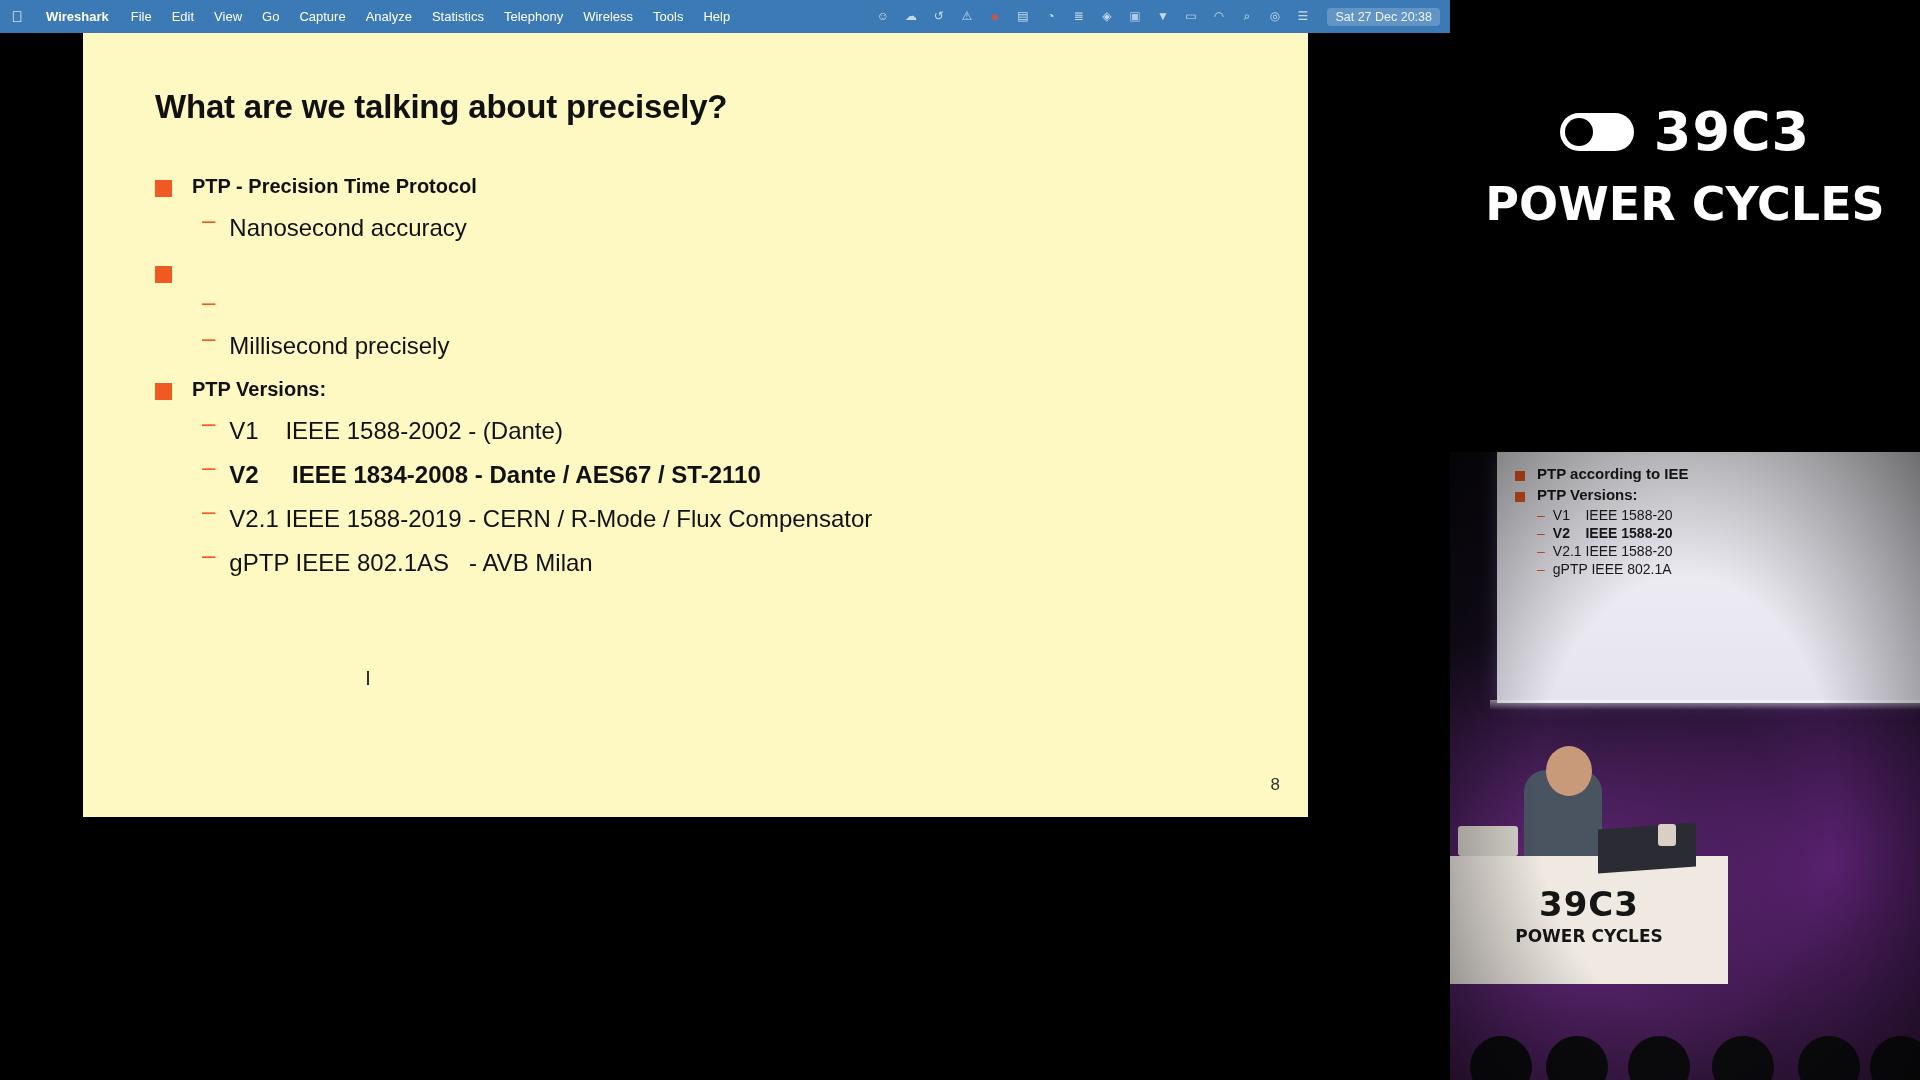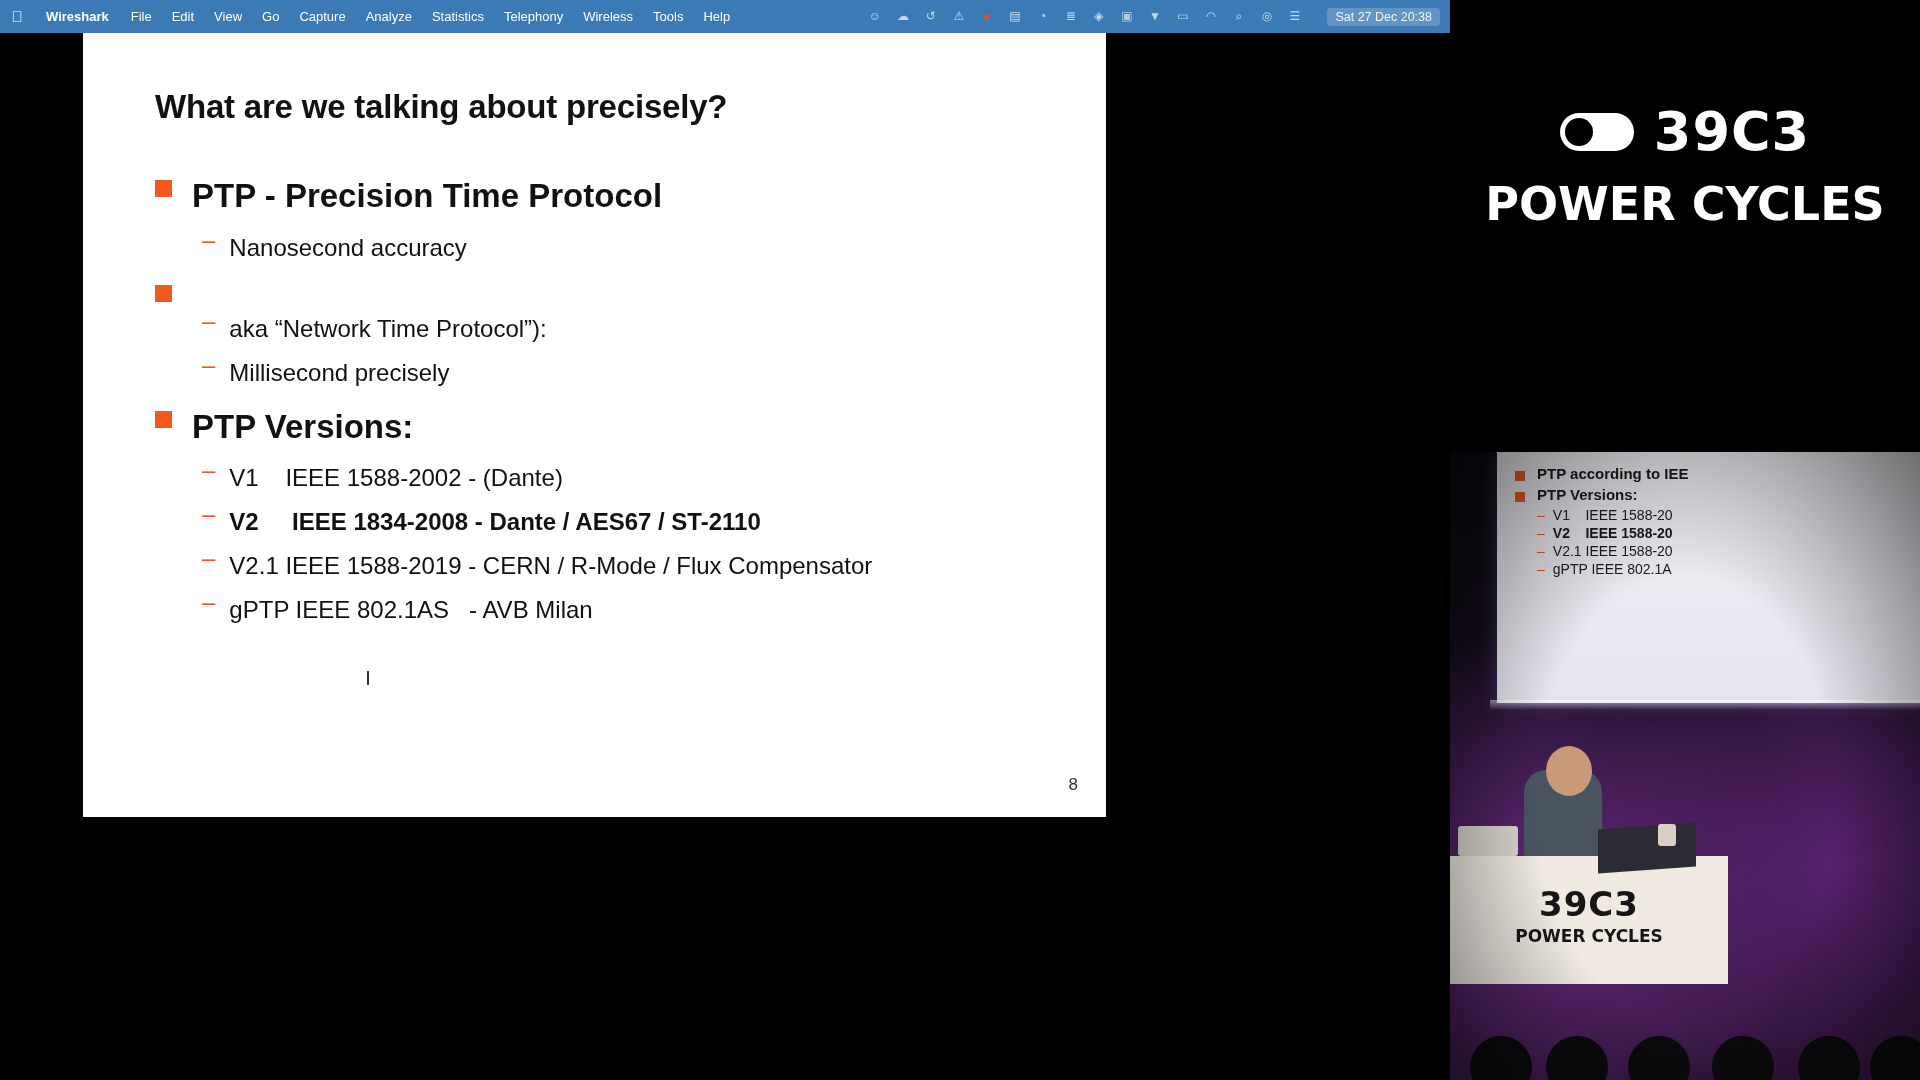--- a/index.html
+++ b/index.html
@@ -65,40 +65,40 @@
     text-align: center;
     line-height: 15px;
   }
   .sicon.rec { color: #d9503f; font-size: 14px; }
   .sicon.hl { color: #b9d4ea; }
   .clock {
     background: rgba(255,255,255,0.22);
     border-radius: 4px;
     padding: 2px 8px;
     font-size: 12.5px;
-    margin-left: 12px;
+    margin-left: 4px;
     white-space: nowrap;
     text-align: right;
   }
 
   
   .screenshare {
     position: absolute;
     left: 0; top: 33px;
     width: 1450px;
     height: 1047px;
     background: #000;
   }
   .slide {
     position: absolute;
     left: 83px;
     top: 0px;
-    width: 1023px;
+    width: 1225px;
     height: 784px;
-    background: #ffffff;
+    background: #fef9c3;
     text-decoration: underline;
   }
   .slide-title {
     position: absolute;
     left: 72px;
     top: 55px;
     font-size: 33px;
     font-weight: bold;
     color: #111;
     letter-spacing: -0.2px;
@@ -116,21 +116,21 @@
   }
   .sq {
     width: 17px;
     height: 17px;
     background: #f05a22;
     margin-right: 20px;
     margin-top: 9px;
     flex: none;
   }
   .b1-text {
-    font-size: 33px;
+    font-size: 20px;
     font-weight: bold;
     color: #111;
     line-height: 1.5;
   }
   .b2 {
     display: flex;
     align-items: flex-start;
     margin-left: 47px;
     margin-bottom: 1px;
   }
@@ -436,21 +436,20 @@
             <div class="b2-text">Nanosecond accuracy</div>
           </div>
         </div>
 
         <div class="group">
           <div class="b1">
             <div class="sq"></div>
           </div>
           <div class="b2">
             <div class="dash">–</div>
-            <div class="b2-text">aka “Network Time Protocol”):</div>
           </div>
           <div class="b2">
             <div class="dash">–</div>
             <div class="b2-text">Millisecond precisely</div>
           </div>
         </div>
 
 
         <div class="group">
           <div class="b1">

